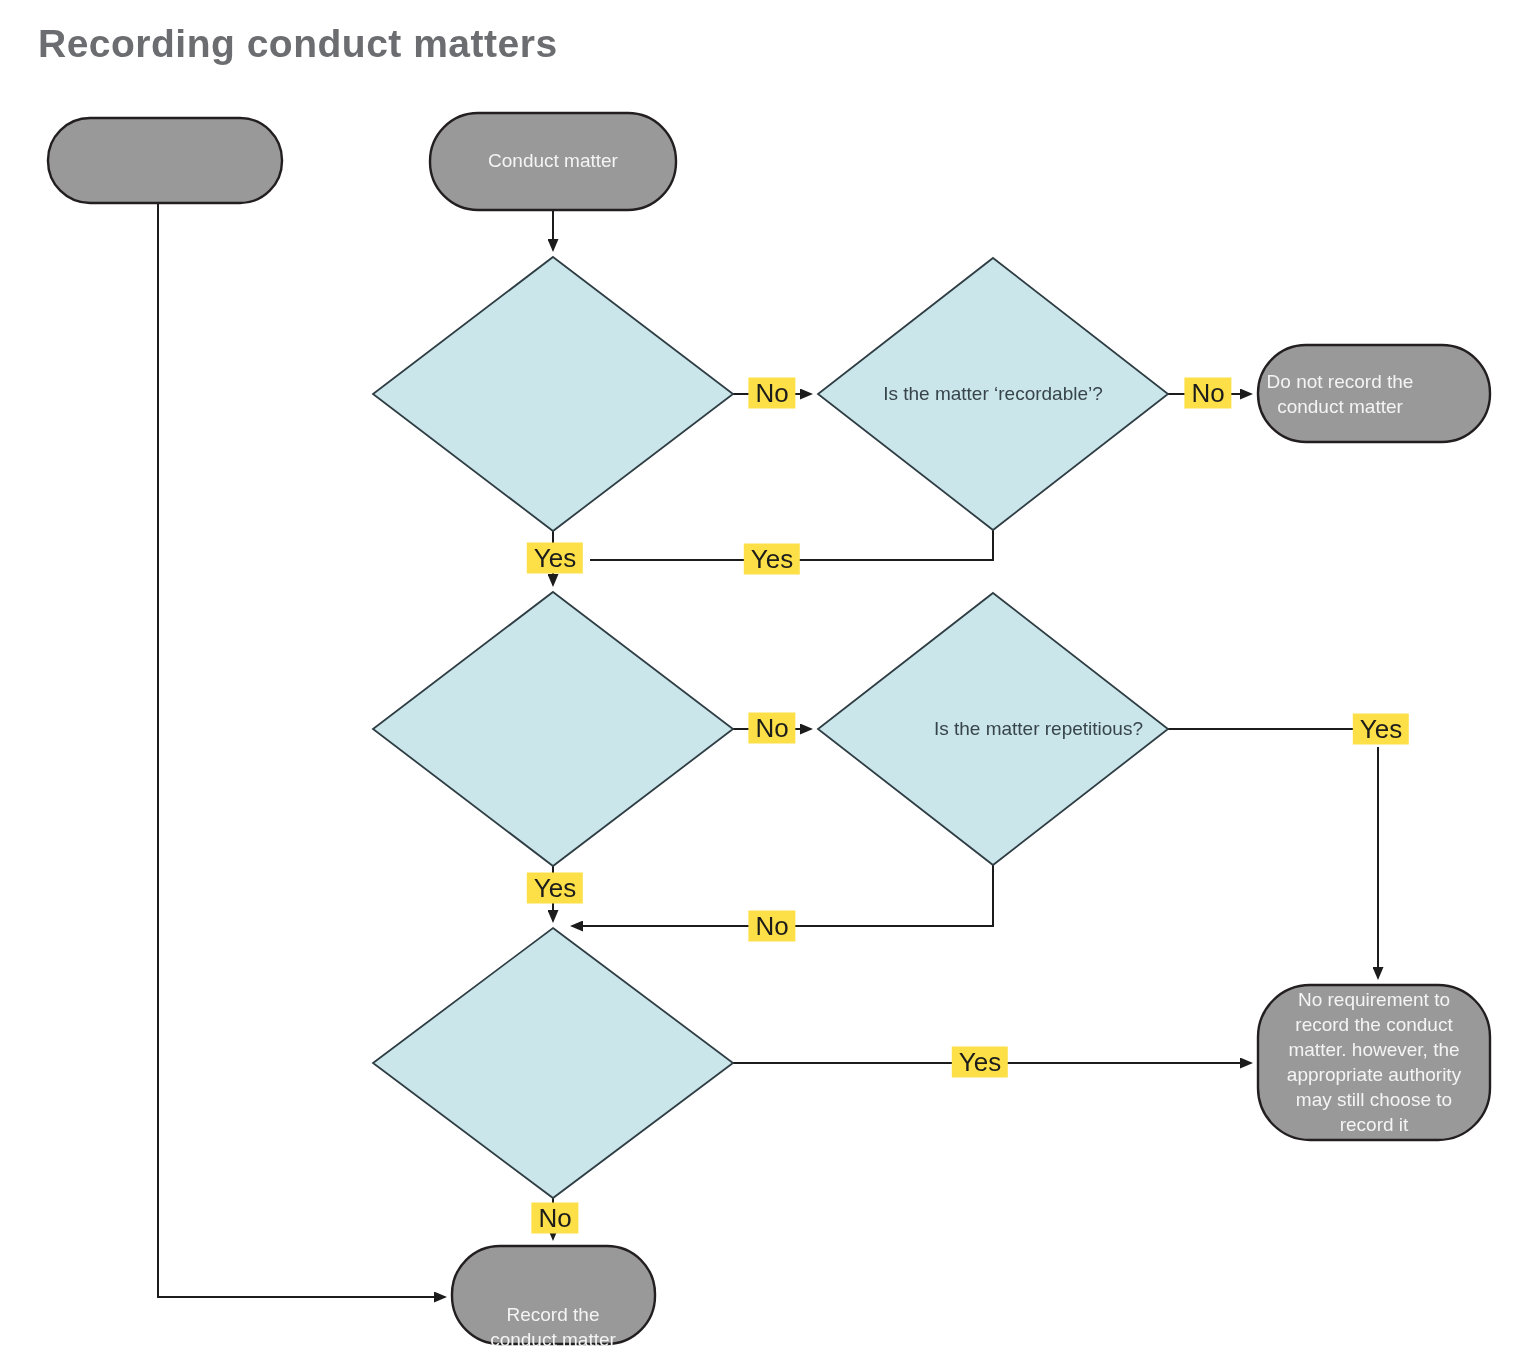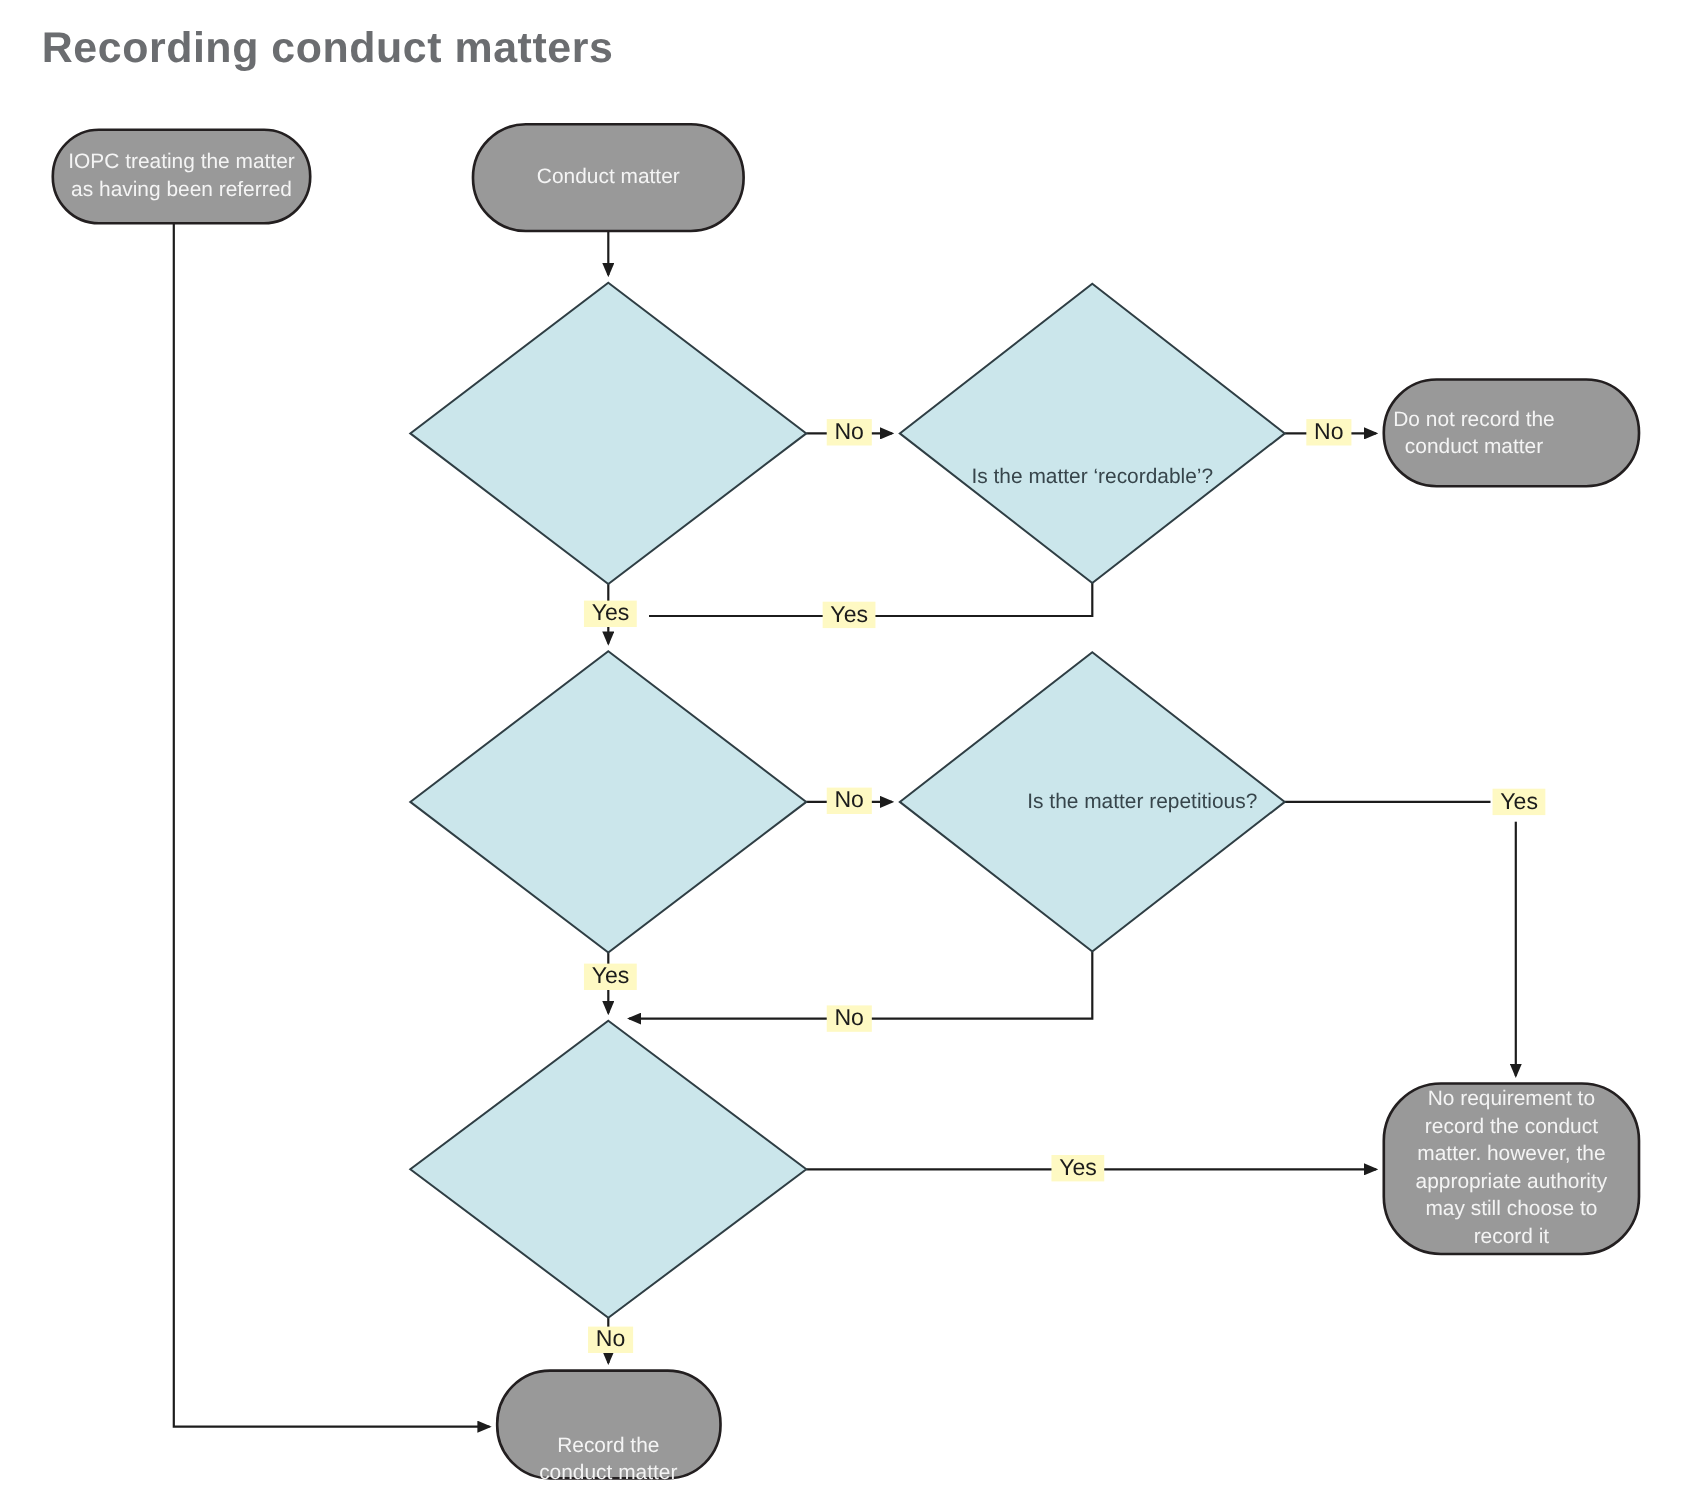--- a/index.html
+++ b/index.html
@@ -60,23 +60,23 @@
   }
   .node-label.on-gray {
     color: var(--node-text);
   }
   .node-label.on-blue {
     color: var(--diamond-text);
   }
   .edge-label {
     position: absolute;
     transform: translate(-50%, -50%);
-    background: #fef9c3;
+    background: #fde047;
     padding: 0 7px;
-    font-size: 21px;
+    font-size: 26px;
     color: var(--line-color);
     pointer-events: none;
     text-align: center;
   }
 </style>
 </head>
 <body>
 
 <div class="canvas">
 
@@ -109,24 +109,22 @@
     <rect class="terminator" x="1258" y="985" width="232" height="155" rx="52" ry="52"></rect>
     <rect class="terminator" x="452" y="1246" width="203" height="98" rx="48" ry="48"></rect>
 
     <polygon class="diamond" points="553,257 733,394 553,531 373,394"></polygon>
     <polygon class="diamond" points="993,258 1168,394 993,530 818,394"></polygon>
     <polygon class="diamond" points="553,592 733,729 553,866 373,729"></polygon>
     <polygon class="diamond" points="993,593 1168,729 993,865 818,729"></polygon>
     <polygon class="diamond" points="553,928 733,1063 553,1198 373,1063"></polygon>
   </svg>
 
-  <div class="node-label on-gray" style="left:165px; top:160px; width:250px;">IOPC treating the matter
-as having been referred</div>
   <div class="node-label on-gray" style="left:553px; top:161px; width:240px;">Conduct matter</div>
-  <div class="node-label on-blue" style="left:993px; top:394px; width:310px;margin-top:40px;">Is the matter ‘recordable’?</div>
+  <div class="node-label on-blue" style="left:993px; top:394px; width:310px;">Is the matter ‘recordable’?</div>
   <div class="node-label on-gray" style="left:1340px; top:394px; width:220px;">Do not record the
 conduct matter</div>
   <div class="node-label on-blue" style="left:993px; top:729px; width:300px;text-align:right;">Is the matter repetitious?</div>
   <div class="node-label on-gray" style="left:1374px; top:1062px; width:224px;">No requirement to
 record the conduct
 matter. however, the
 appropriate authority
 may still choose to
 record it</div>
   <div class="node-label on-gray" style="left:553px; top:1327px; width:210px;">Record the

